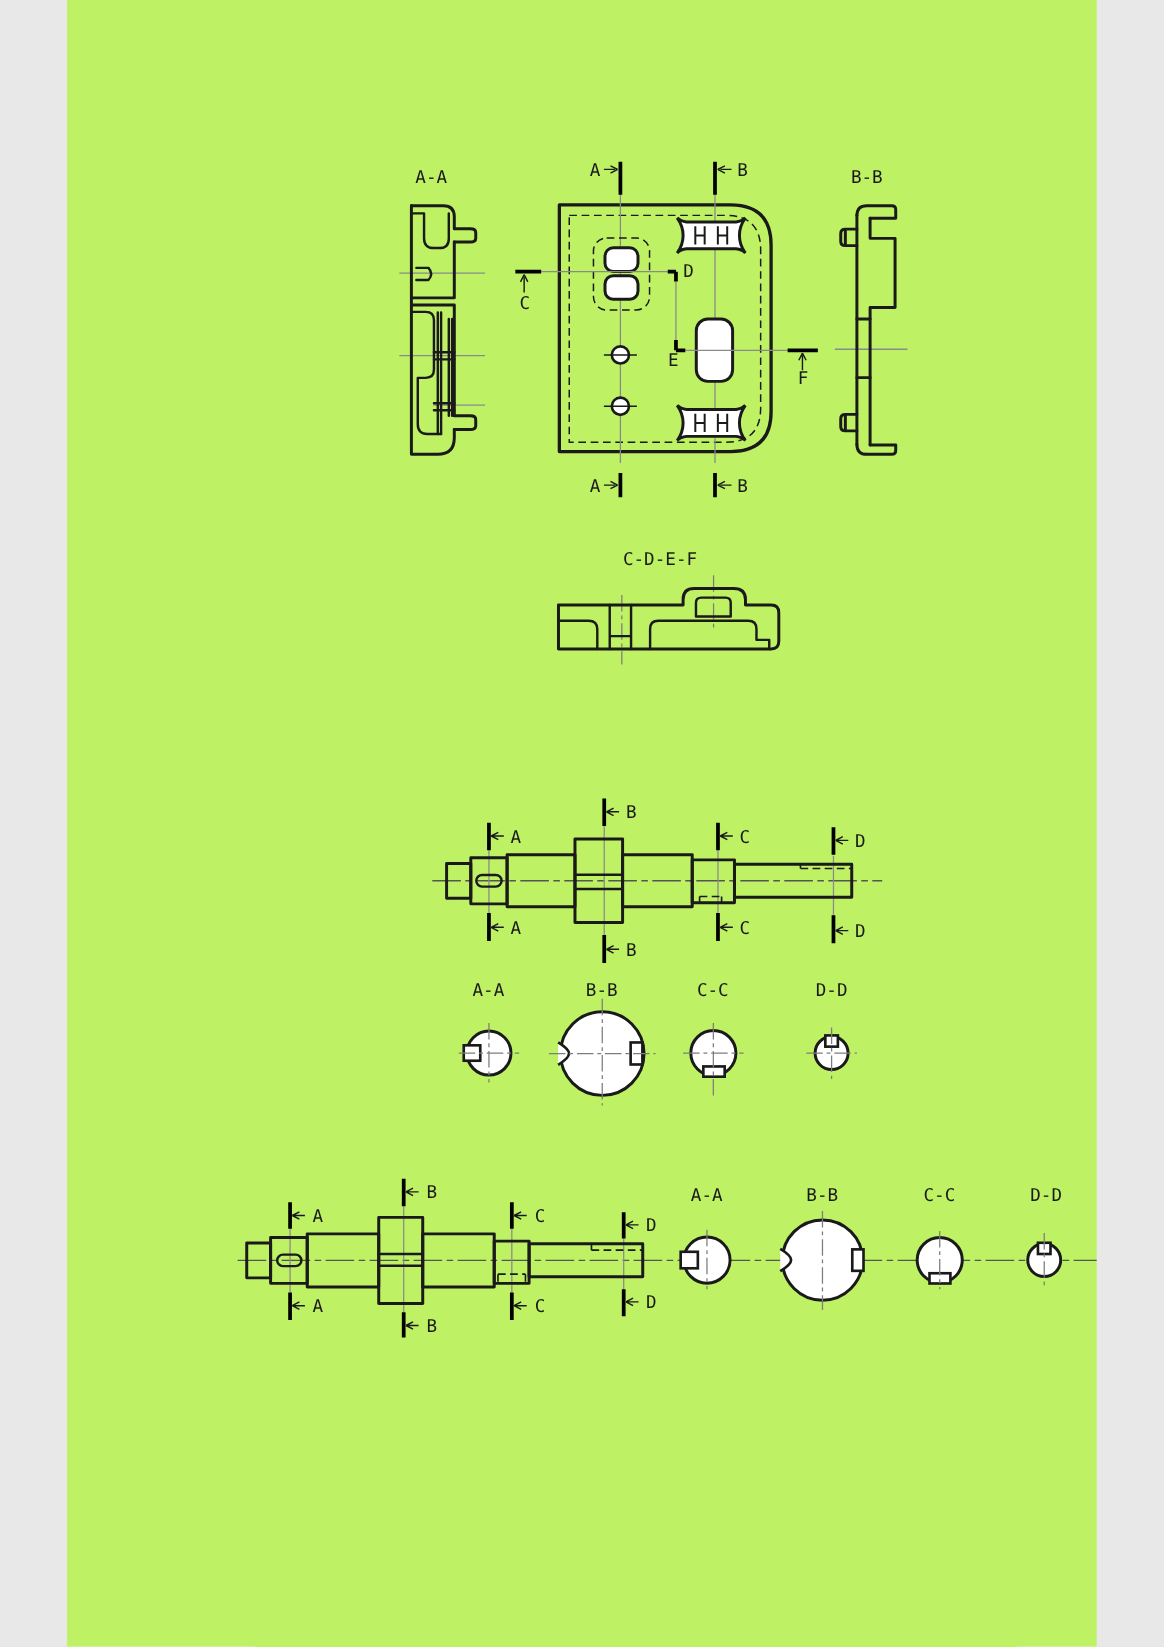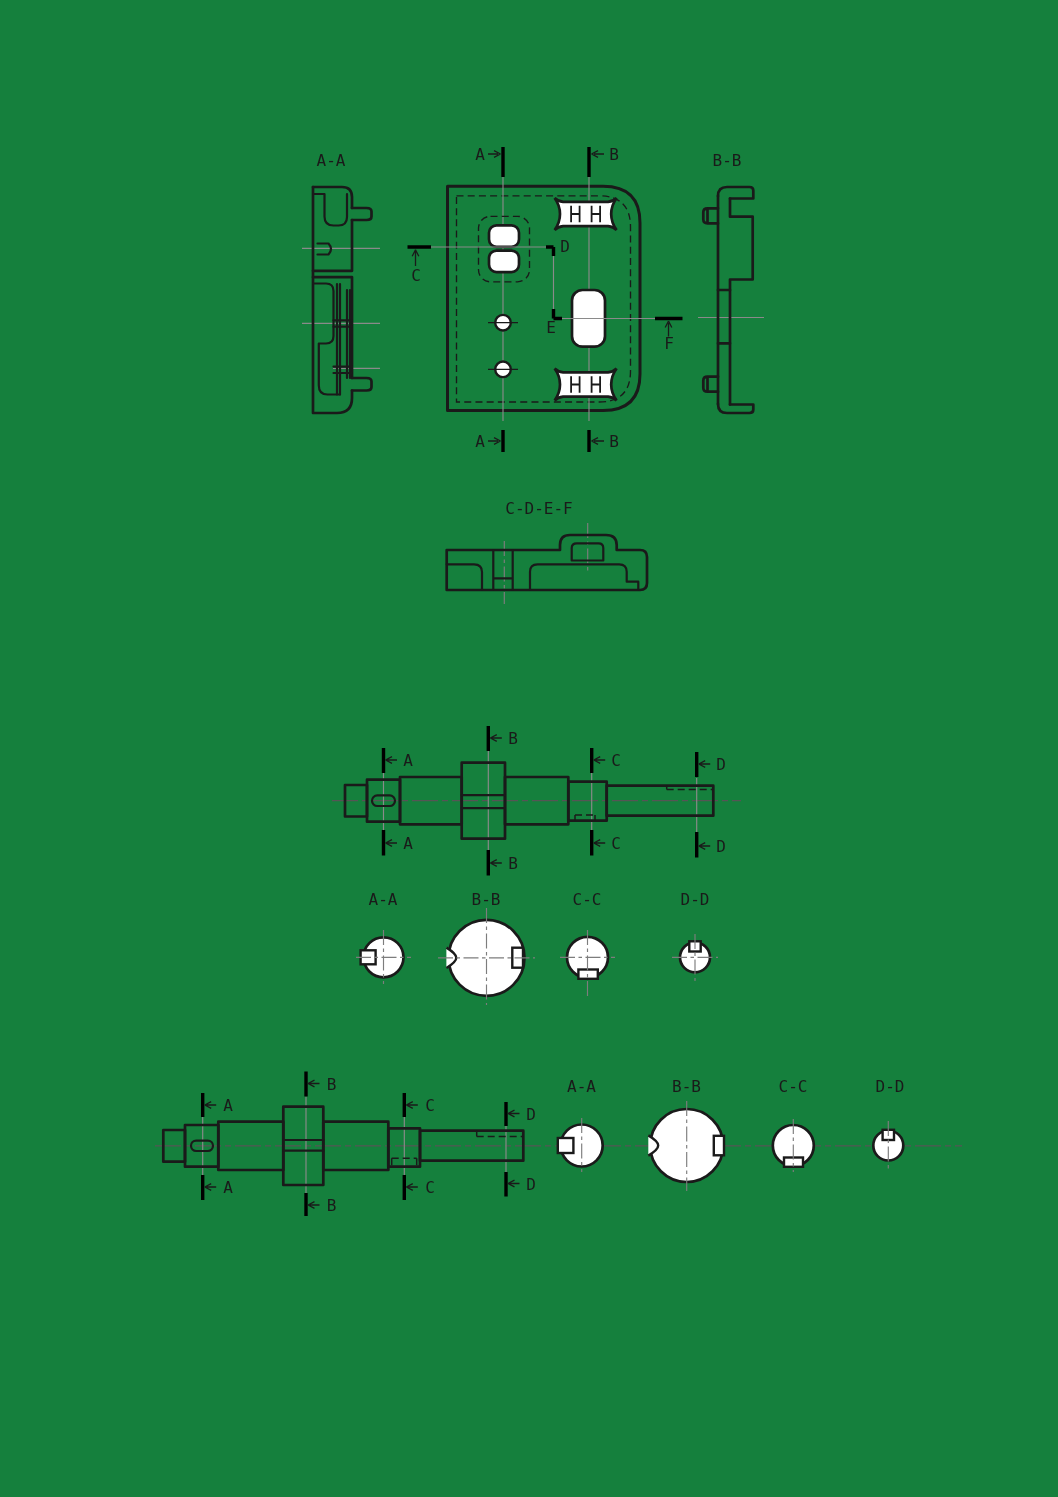--- a/index.html
+++ b/index.html
@@ -1,16 +1,16 @@
 <!DOCTYPE html>
 <html><head>
 <meta charset="utf-8">
 <style>
   html,body{margin:0;padding:0;background:#e8e8e8;}
-  .page{position:relative;width:1058px;height:1497px;background:#15803d;margin:0 auto;overflow:hidden;}
+  .page{position:relative;width:936px;height:1497px;background:#bef264;margin:0 auto;overflow:hidden;}
   svg{position:absolute;left:0;top:0;}
   
   .ol  {fill:none;stroke:#1a1a1a;stroke-width:2.7;stroke-linecap:round;stroke-linejoin:round;}
   .ol3 {fill:none;stroke:#1a1a1a;stroke-width:3;stroke-linecap:round;stroke-linejoin:round;}
   .ol2 {fill:none;stroke:#1a1a1a;stroke-width:2.2;stroke-linecap:round;stroke-linejoin:round;}
   .thin{fill:none;stroke:#1a1a1a;stroke-width:1.2;}
   .cl  {fill:none;stroke:#8a8a8a;stroke-width:1.15;}
   .cld {fill:none;stroke:#7d7d7d;stroke-width:1.15;stroke-dasharray:15 3.5 3.5 3.5;}
   .axis{fill:none;stroke:#555555;stroke-width:1.2;stroke-dasharray:26 4 6 4;}
   .hid {fill:none;stroke:#1a1a1a;stroke-width:1.5;stroke-dasharray:7 4;}

